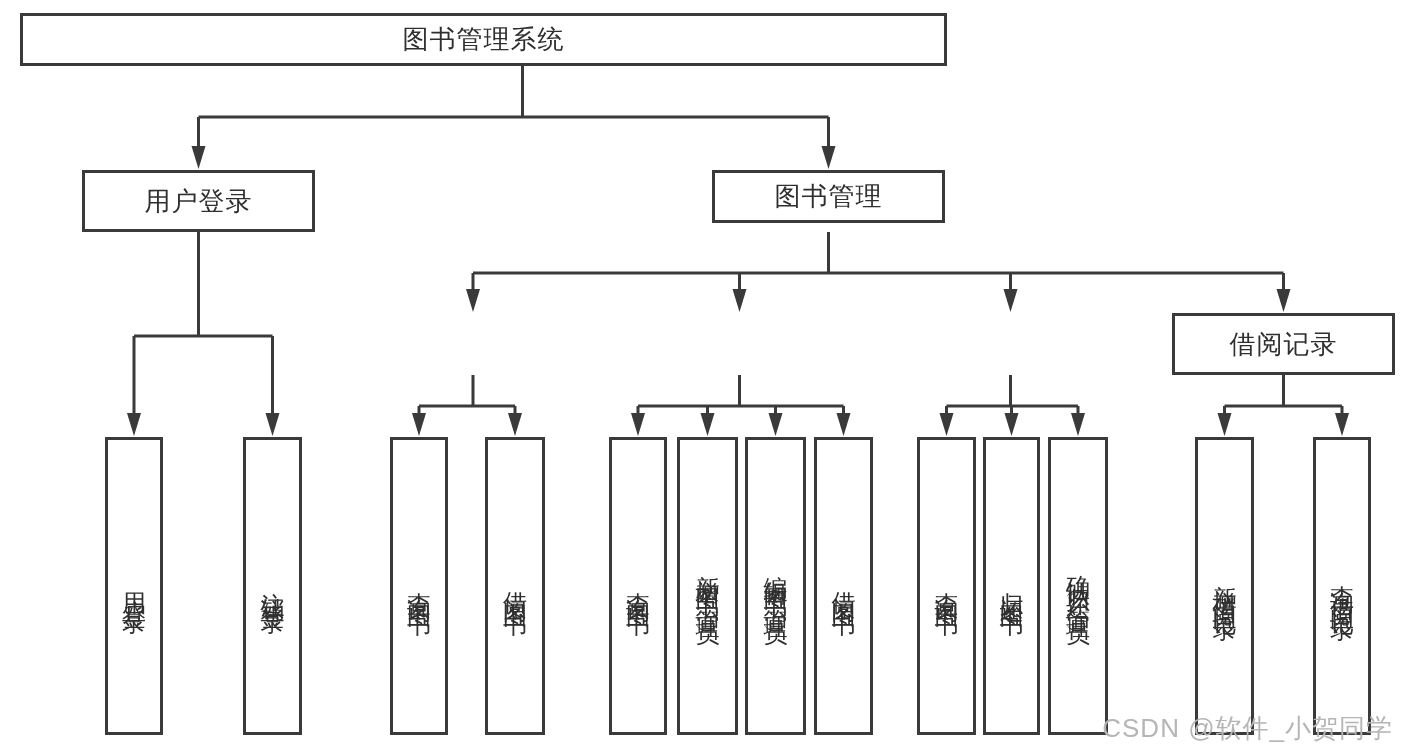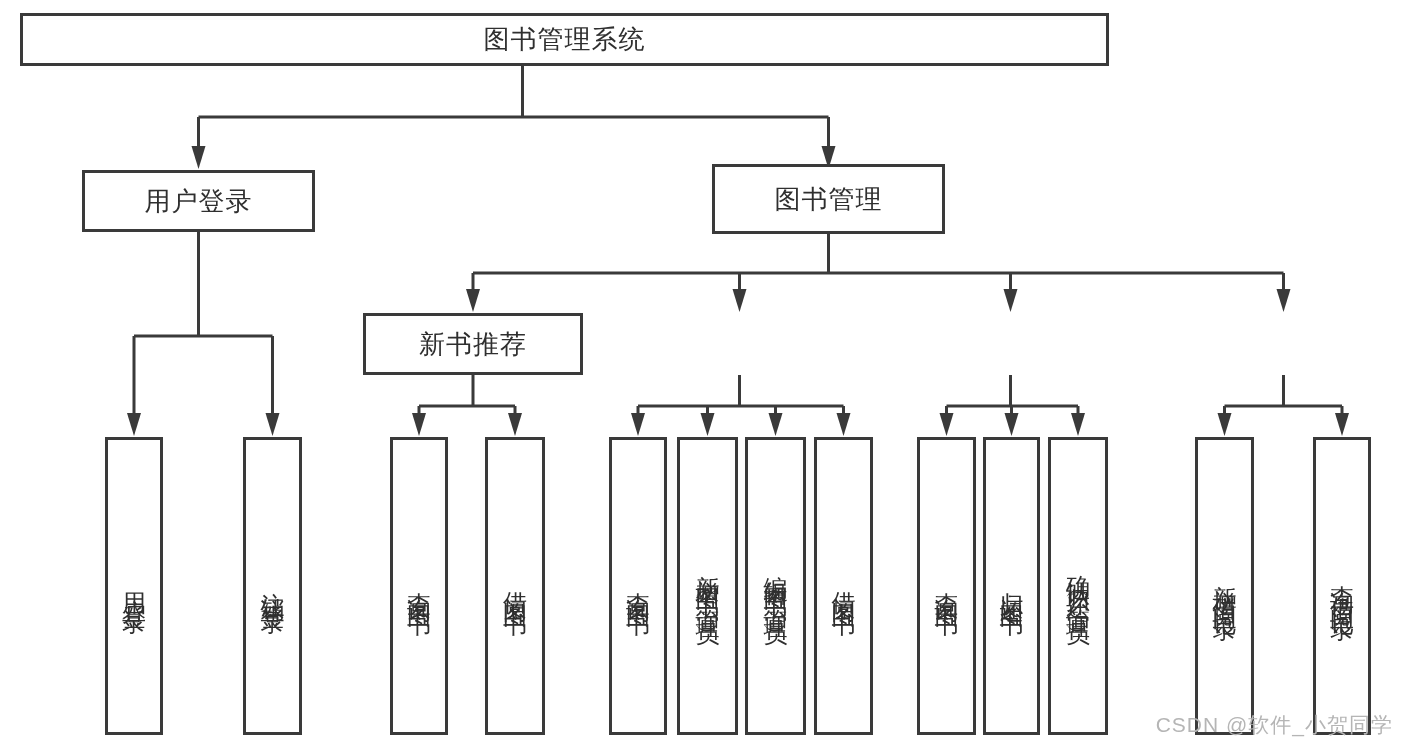--- a/index.html
+++ b/index.html
@@ -13,21 +13,21 @@
     background:#ffffff;display:flex;align-items:center;justify-content:center;
     color:#2f2f2f;z-index:1;
   }
   .hnode{font-size:26px;letter-spacing:1px;white-space:nowrap;}
   .vnode .lbl{
     writing-mode:vertical-rl;text-orientation:mixed;
     font-size:24px;line-height:1;letter-spacing:0.28em;
   }
   .watermark{
     position:absolute;top:711px;right:12px;z-index:2;
-    font-size:21px;color:#b5b5b5;letter-spacing:1px;white-space:nowrap;
+    font-size:26px;color:#b5b5b5;letter-spacing:1px;white-space:nowrap;
   }
 </style>
 </head>
 <body>
 
 <div class="canvas">
 
   <svg class="wires" width="1405" height="747" viewBox="0 0 1405 747" aria-hidden="true">
     <g stroke="#3a3a3a" stroke-width="3" fill="none">
       <path d="M522.5 66 V117 M198.5 117 H828.5 M198.5 117 V150 M828.5 117 V150"></path>
@@ -54,33 +54,33 @@
       <polygon points="768.5,413 782.5,413 775.5,436"></polygon>
       <polygon points="836.5,413 850.5,413 843.5,436"></polygon>
       <polygon points="939.5,413 953.5,413 946.5,436"></polygon>
       <polygon points="1004.5,413 1018.5,413 1011.5,436"></polygon>
       <polygon points="1071,413 1085,413 1078,436"></polygon>
       <polygon points="1217.5,413 1231.5,413 1224.5,436"></polygon>
       <polygon points="1335,413 1349,413 1342,436"></polygon>
     </g>
   </svg>
 
-  <div class="node hnode" style="left:20px;top:13px;width:1089px;height:53px">
+  <div class="node hnode" style="left:20px;top:13px;width:927px;height:53px">
     <span class="lbl">图书管理系统</span>
   </div>
 
   <div class="node hnode" style="left:82px;top:170px;width:233px;height:62px">
     <span class="lbl">用户登录</span>
   </div>
-  <div class="node hnode" style="left:712px;top:164px;width:233px;height:70px">
+  <div class="node hnode" style="left:712px;top:170px;width:233px;height:53px">
     <span class="lbl">图书管理</span>
   </div>
 
-  <div class="node hnode" style="left:363px;top:313px;width:220px;height:62px">
-    <span class="lbl">新书推荐</span>
+  <div class="node hnode" style="left:1172px;top:313px;width:223px;height:62px">
+    <span class="lbl">借阅记录</span>
   </div>
 
   <div class="node vnode" style="left:105px;top:437px;width:58px;height:298px">
     <span class="lbl">用户登录</span>
   </div>
   <div class="node vnode" style="left:243px;top:437px;width:59px;height:298px">
     <span class="lbl">注销登录</span>
   </div>
 
   <div class="node vnode" style="left:390px;top:437px;width:58px;height:298px">

